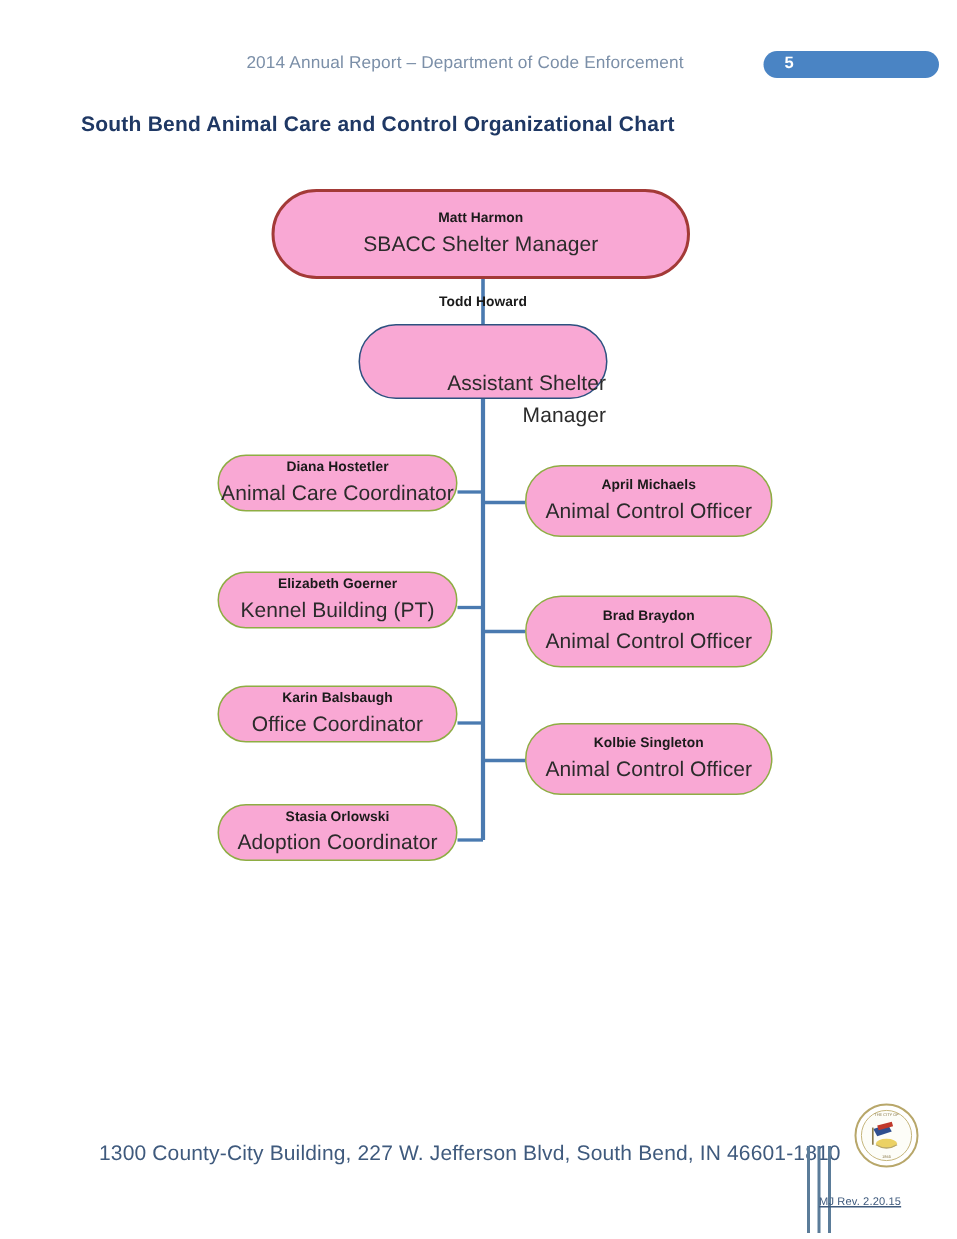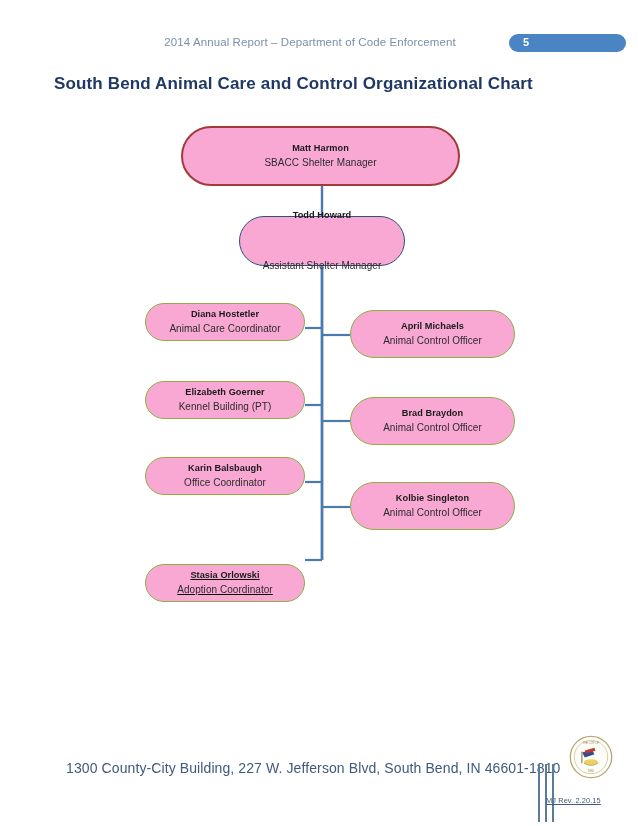--- a/index.html
+++ b/index.html
@@ -51,21 +51,21 @@
     font-size: 11px;
     font-weight: bold;
     color: #ffffff;
   }
 
   
   #section-title {
     position: absolute;
     left: 54px;
     top: 74px;
-    font-size: 17px;
+    font-size: 14px;
     font-weight: bold;
     color: #1f3864;
     letter-spacing: 0.15px;
     white-space: nowrap;
   }
 
   
   #org-chart {
     position: absolute;
     left: 0;
@@ -87,21 +87,21 @@
     pointer-events: auto;
   }
   #org-chart .node .nm {
     font-size: 9.2px;
     font-weight: bold;
     color: #1a1a1a;
     line-height: 1.45;
     letter-spacing: 0.05px;
   }
   #org-chart .node .ttl {
-    font-size: 10px;
+    font-size: 14px;
     color: #2b2b2b;
     line-height: 1.5;
     letter-spacing: 0.05px;
     text-align: right;
   }
 
   .node-root {
     left: 181px;
     top: 126px;
     width: 279px;
@@ -138,21 +138,21 @@
     width: 165px;
     height: 48px;
     border-width: 1.6px;
     border-color: #8ead43;
     border-radius: 24px;
   }
 
   .node-l0 { top: 303px; }
   .node-l1 { top: 381px; }
   .node-l2 { top: 457px; }
-  .node-l3 { top: 564px; text-decoration: underline; }
+  .node-l3 { top: 536px; }
   .node-r0 { top: 310px; }
   .node-r1 { top: 397px; }
   .node-r2 { top: 482px; }
 
   
   #footer-address {
     position: absolute;
     left: 66px;
     top: 760px;
     font-size: 14px;

